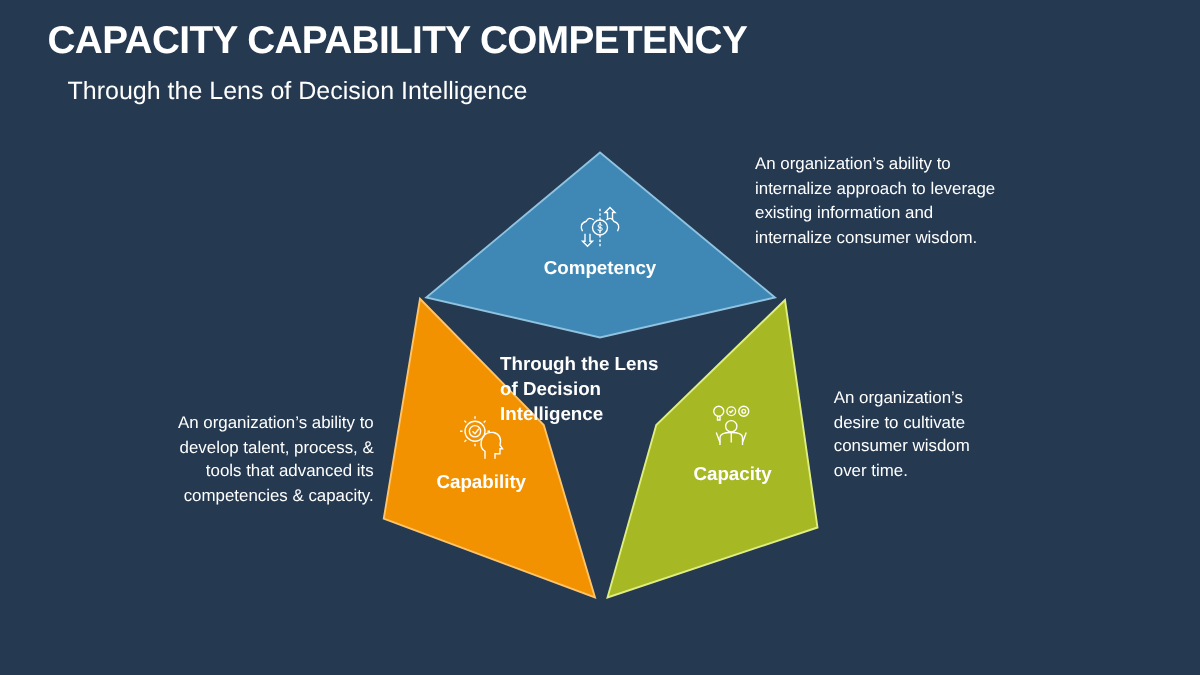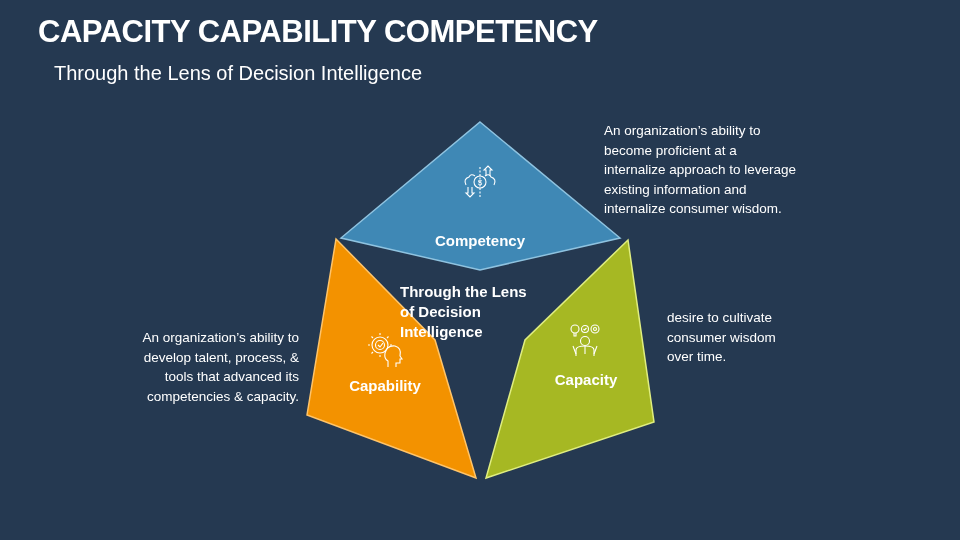--- a/index.html
+++ b/index.html
@@ -75,42 +75,42 @@
     <path d="M13.5,5 l1,1 l2,-2"></path>
     <circle cx="25" cy="5" r="4"></circle>
     <circle cx="25" cy="5" r="1.5"></circle>
     <circle cx="15" cy="17" r="4.5"></circle>
     <path d="M6,32 v-6 q0,-4 9,-4 q9,0 9,4 v6"></path>
     <path d="M3,22 l3,8 M27,22 l-3,8"></path>
     <path d="M15,22 v8"></path>
   </g>
 </svg>
 
-<div class="label" style="left:420px; top:206px; width:120px;margin-top:26px;">Competency</div>
+<div class="label" style="left:420px; top:206px; width:120px;">Competency</div>
 <div class="label" style="left:325px; top:377px; width:120px;">Capability</div>
 <div class="label" style="left:526px; top:371px; width:120px;">Capacity</div>
 
 <div class="center-label">
   <div>Through the Lens</div>
   <div>of Decision</div>
   <div>Intelligence</div>
 </div>
 
 <div class="desc desc-right">
   <div>An organization’s ability to</div>
-  <div>become proficient at a</div>
   <div>internalize approach to leverage</div>
   <div>existing information and</div>
   <div>internalize consumer wisdom.</div>
 </div>
 
 <div class="desc desc-left">
   <div>An organization’s ability to</div>
   <div>develop talent, process, &amp;</div>
   <div>tools that advanced its</div>
   <div>competencies &amp; capacity.</div>
 </div>
 
 <div class="desc desc-cap">
+  <div>An organization’s</div>
   <div>desire to cultivate</div>
   <div>consumer wisdom</div>
   <div>over time.</div>
 </div>
 
 </body></html>

